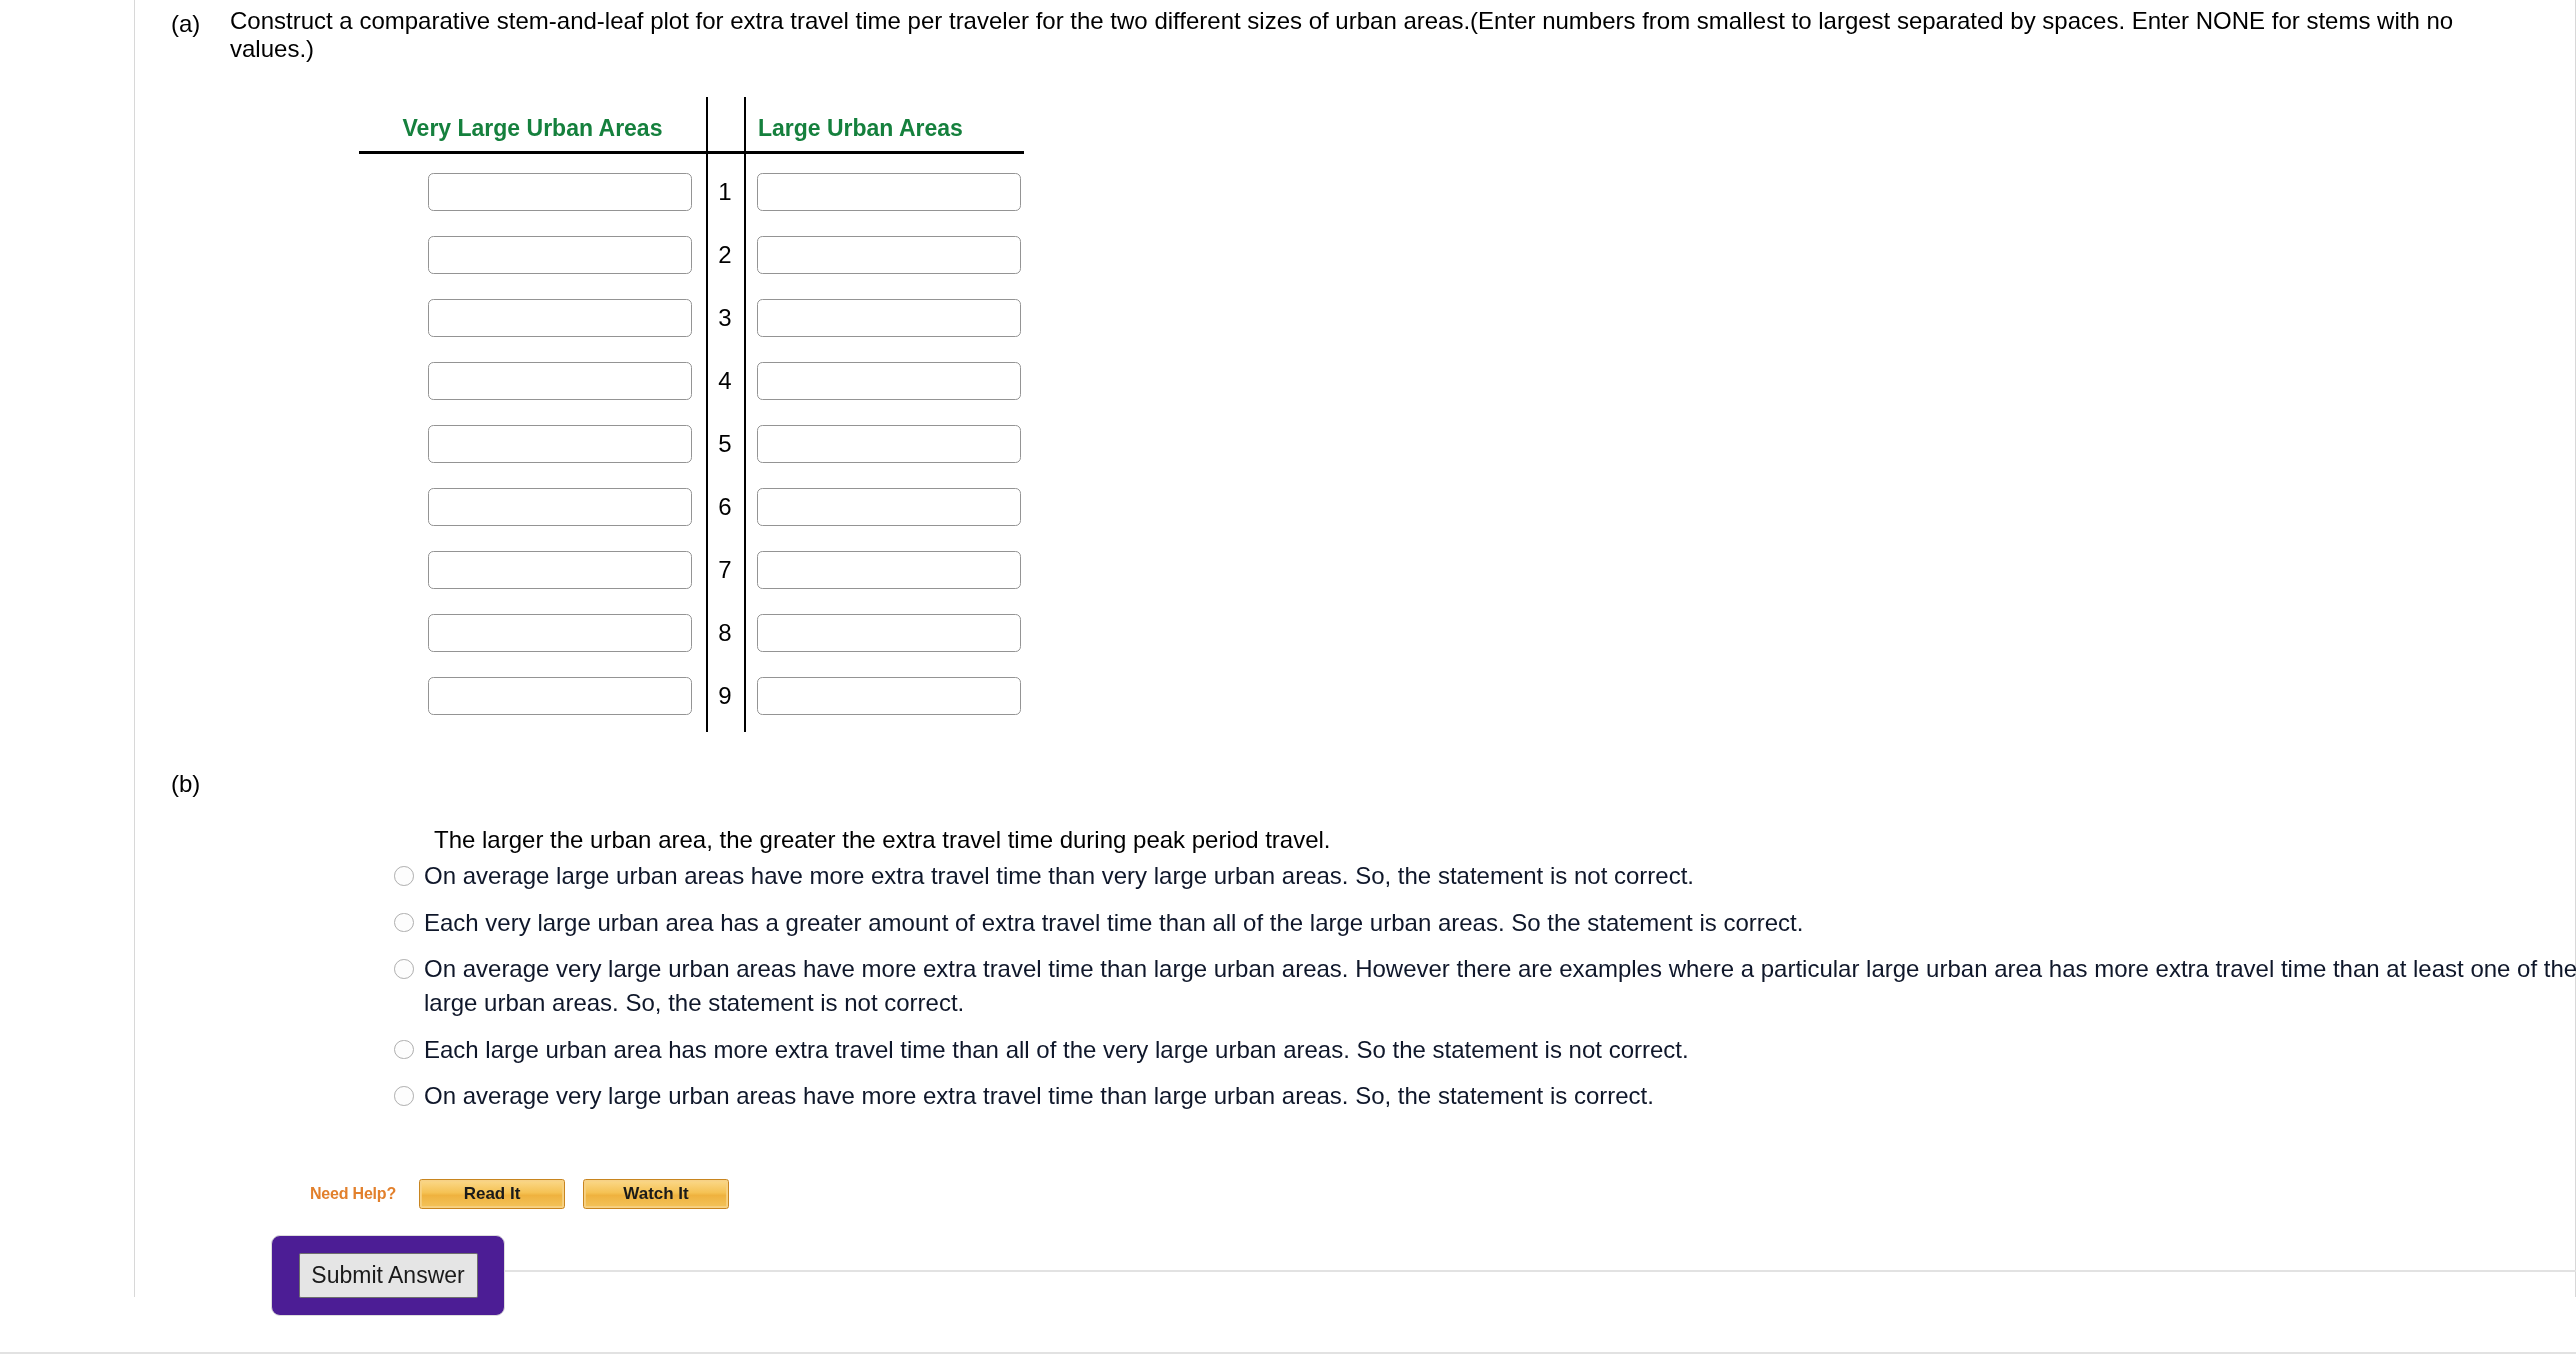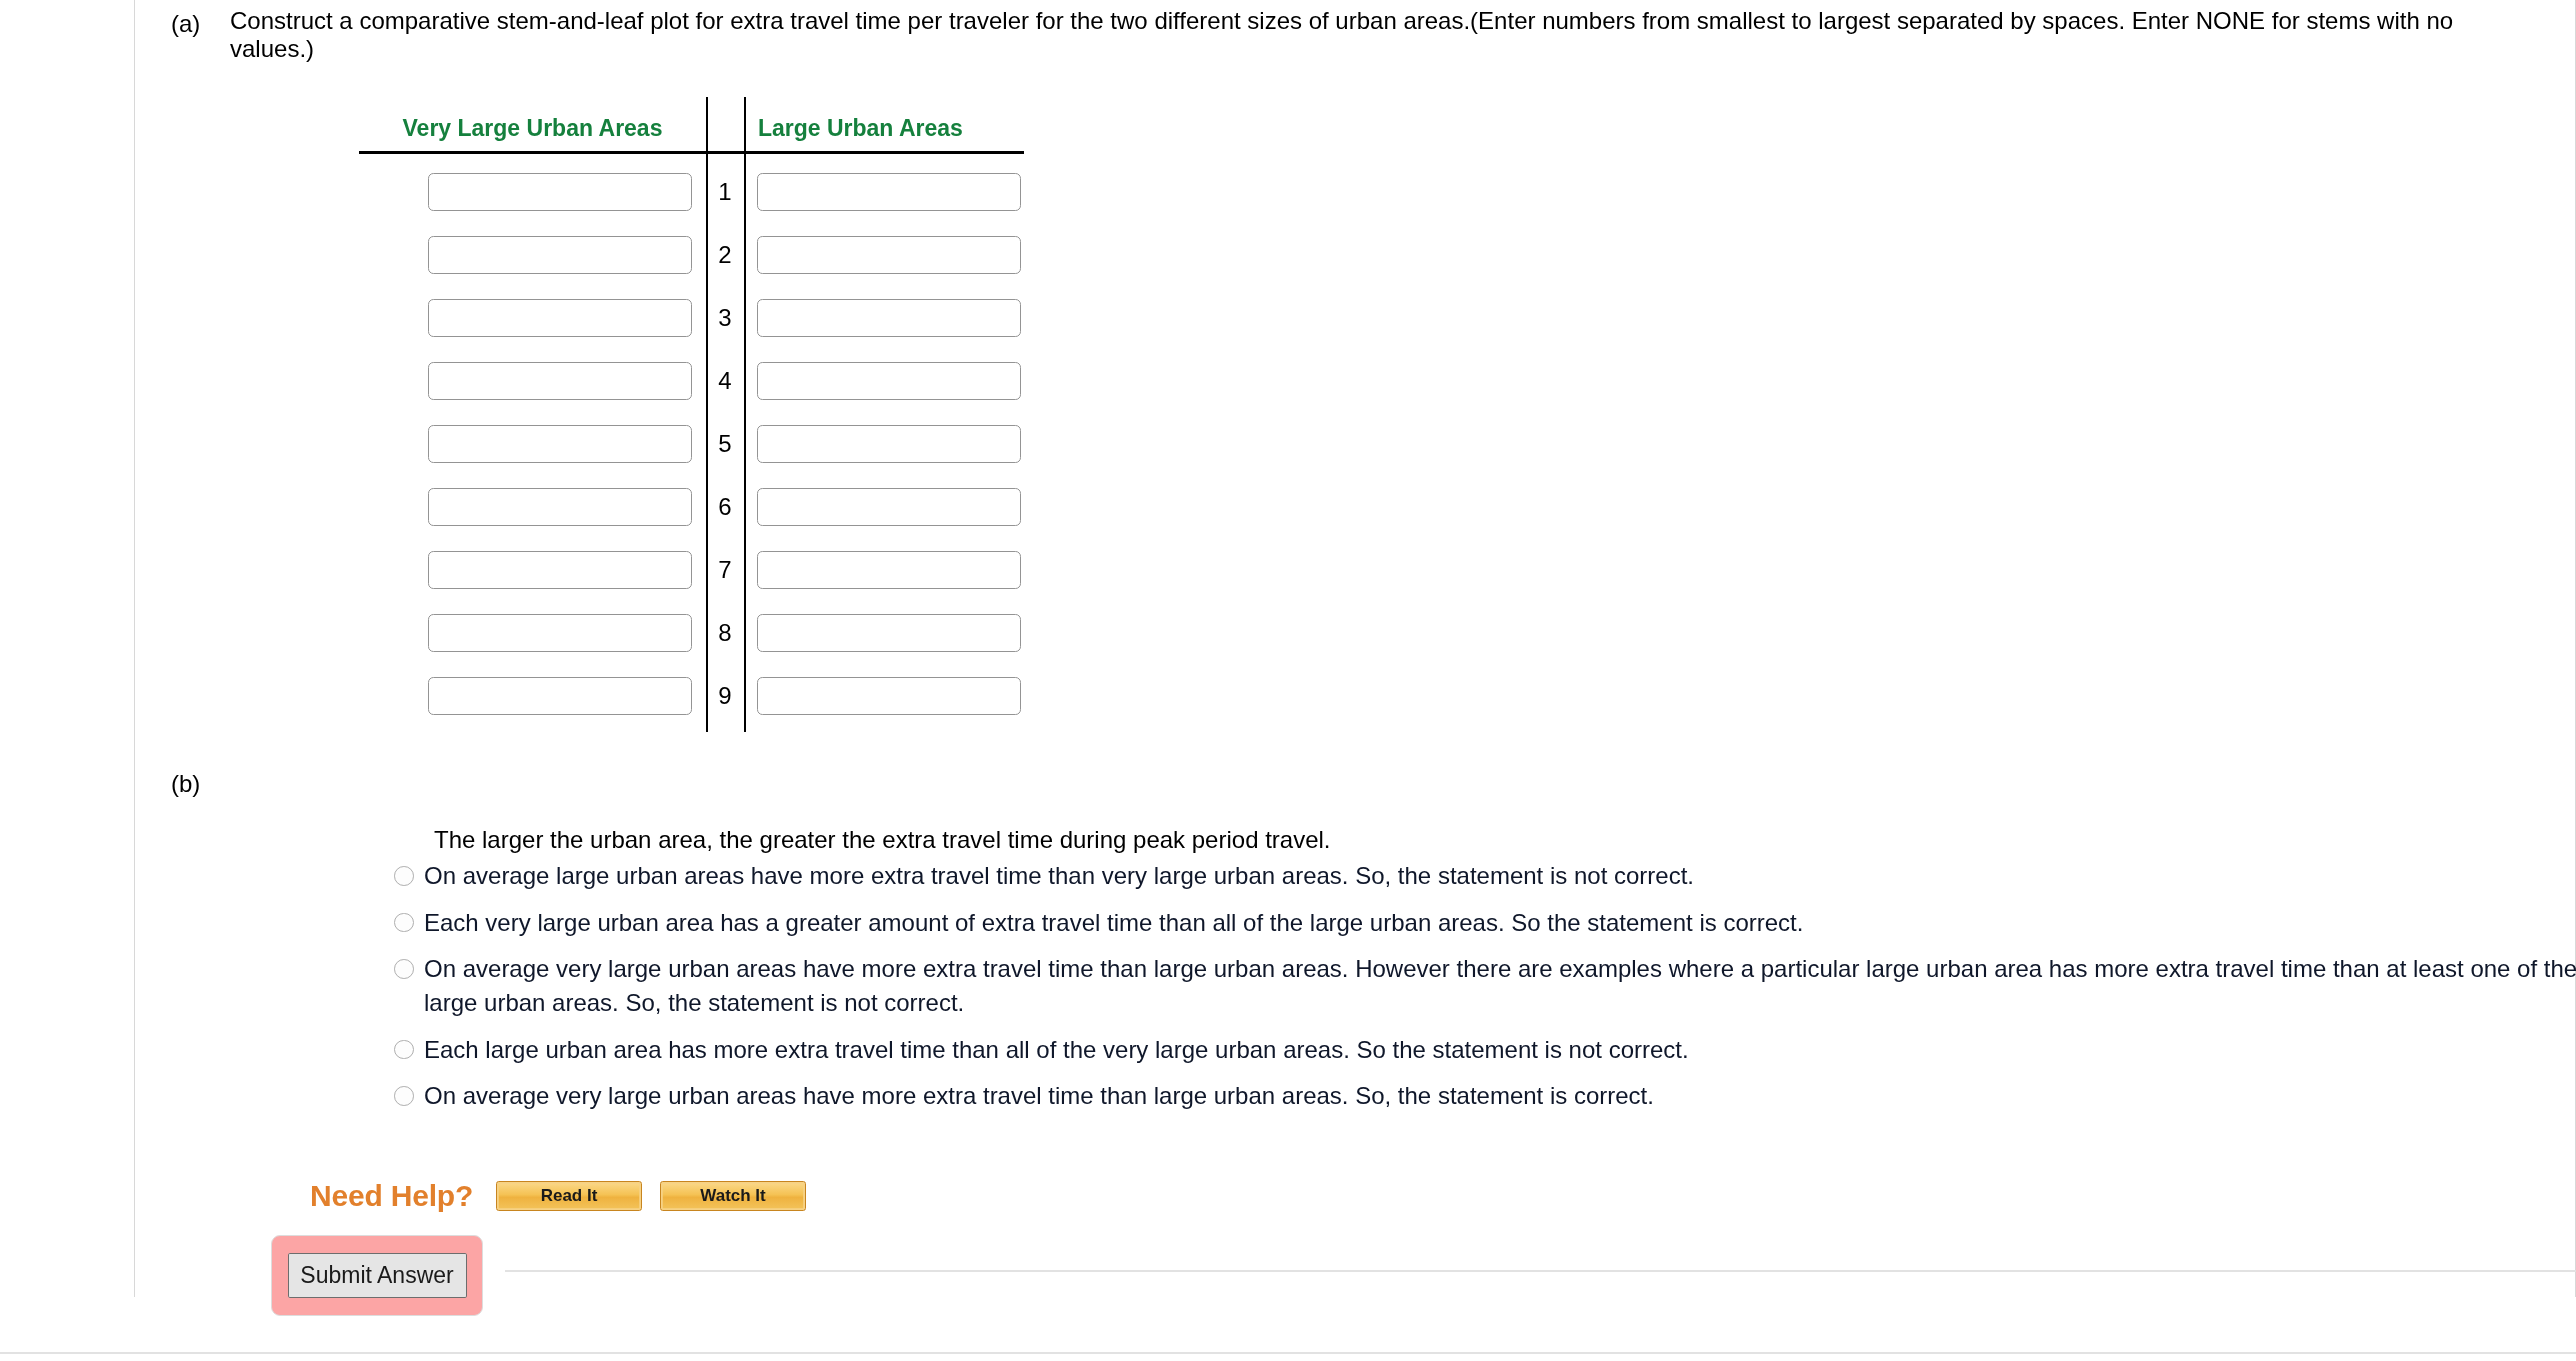--- a/index.html
+++ b/index.html
@@ -196,21 +196,21 @@
 
   
   #need-help {
     position: absolute;
     left: 175px;
     top: 1179px;
     display: flex;
     align-items: center;
   }
   #need-help-label {
-    font-size: 30px;
+    font-size: 16px;
     font-weight: bold;
     color: #e2802c;
     margin-right: 23px;
     letter-spacing: -0.2px;
   }
   .help-btn {
     width: 146px;
     height: 30px;
     margin-right: 18px;
     border: 1.8px solid #c8851f;
@@ -226,25 +226,25 @@
     cursor: pointer;
     box-shadow: inset 0 0 0 1.8px #f7d285;
     padding: 0;
   }
 
   
   #submit-card {
     position: absolute;
     left: 136px;
     top: 1235px;
-    width: 212px;
+    width: 234px;
     height: 81px;
     border: 1.8px solid #dddddd;
     border-radius: 9px;
-    background: #fca5a5;
+    background: #4c1d95;
     display: flex;
     align-items: center;
     justify-content: center;
   }
   #submit-answer-button {
     width: 179px;
     height: 45px;
     border: 1.8px solid #6d6d6d;
     border-radius: 1.8px;
     background: #e5e5e5;

